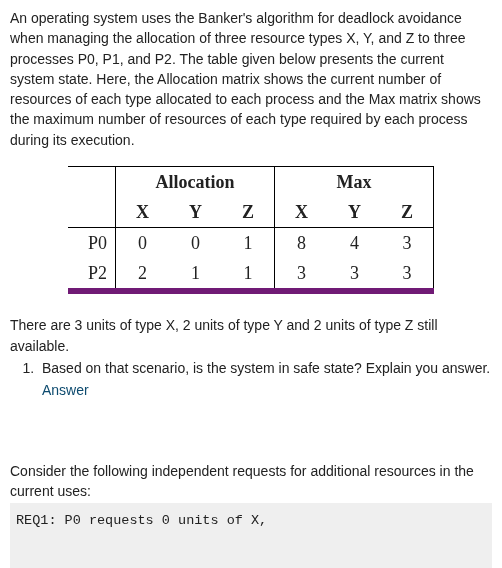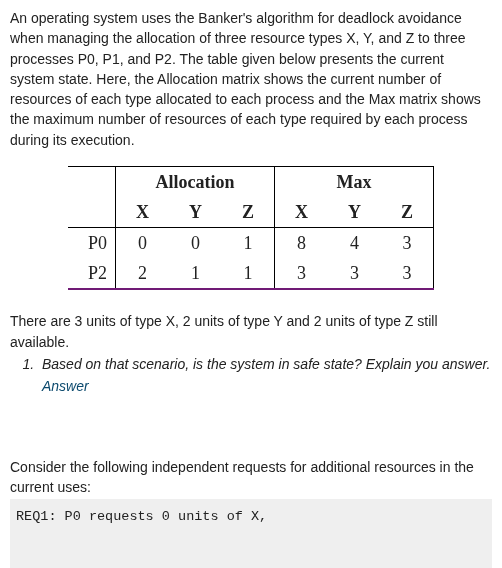--- a/index.html
+++ b/index.html
@@ -43,34 +43,33 @@
   }
   .col-right {
     border-right: 1px solid #000;
   }
   .row-label {
     font-family: "Times New Roman", serif;
     text-align: right;
     padding-right: 8px;
   }
   .last-row td, .last-row th {
-    border-bottom: 2px solid #701a75;
+    border-bottom: 6px solid #701a75;
   }
   .corner-tl { border-top: 1px solid #000; }
   .avail {
     margin-top: 21px;
     margin-bottom: 2px;
   }
   ol {
     margin: 2px 0 0 0;
     padding-left: 28px;
   }
   ol li {
     padding-left: 4px;
-    font-style: italic;
   }
   .answer {
     color: #0c4a6e;
     font-weight: normal;
     margin-top: 2px;
   }
   .consider {
     margin-top: 60px;
     margin-bottom: 2px;
   }

